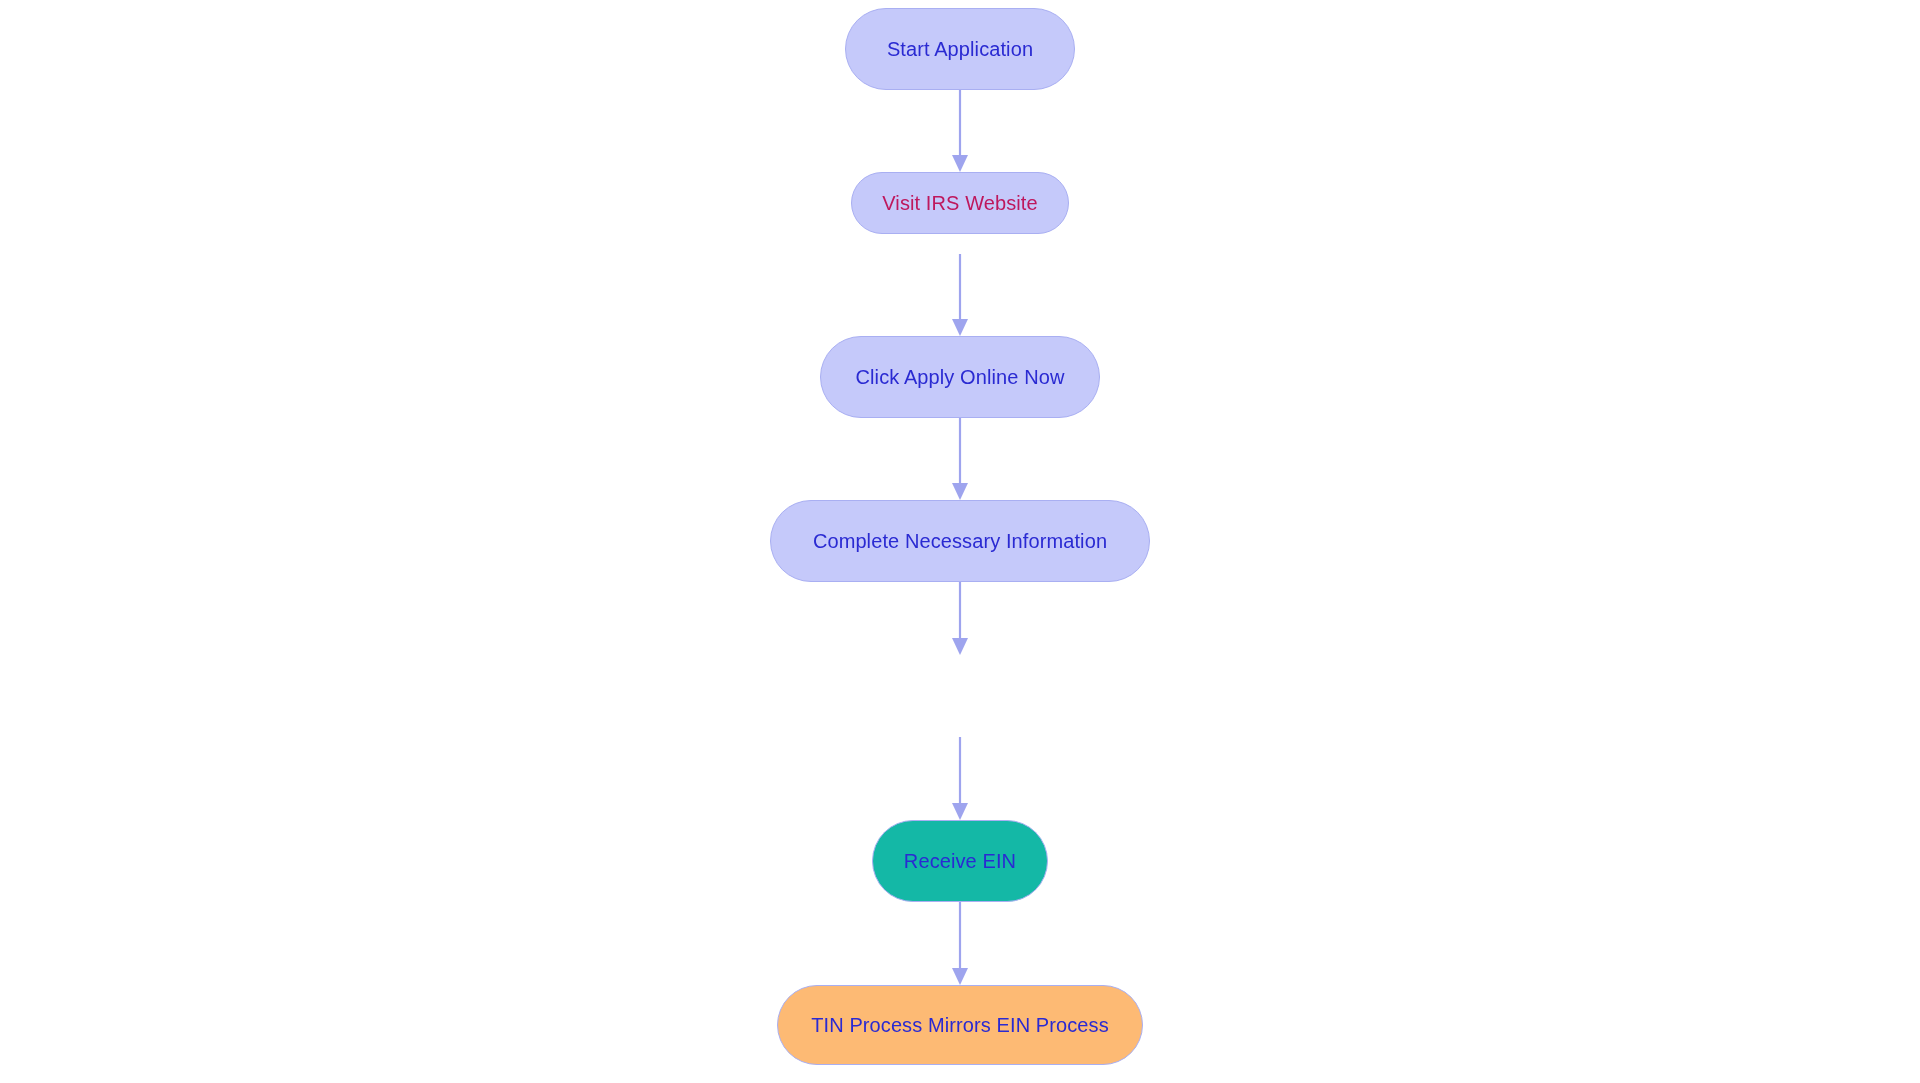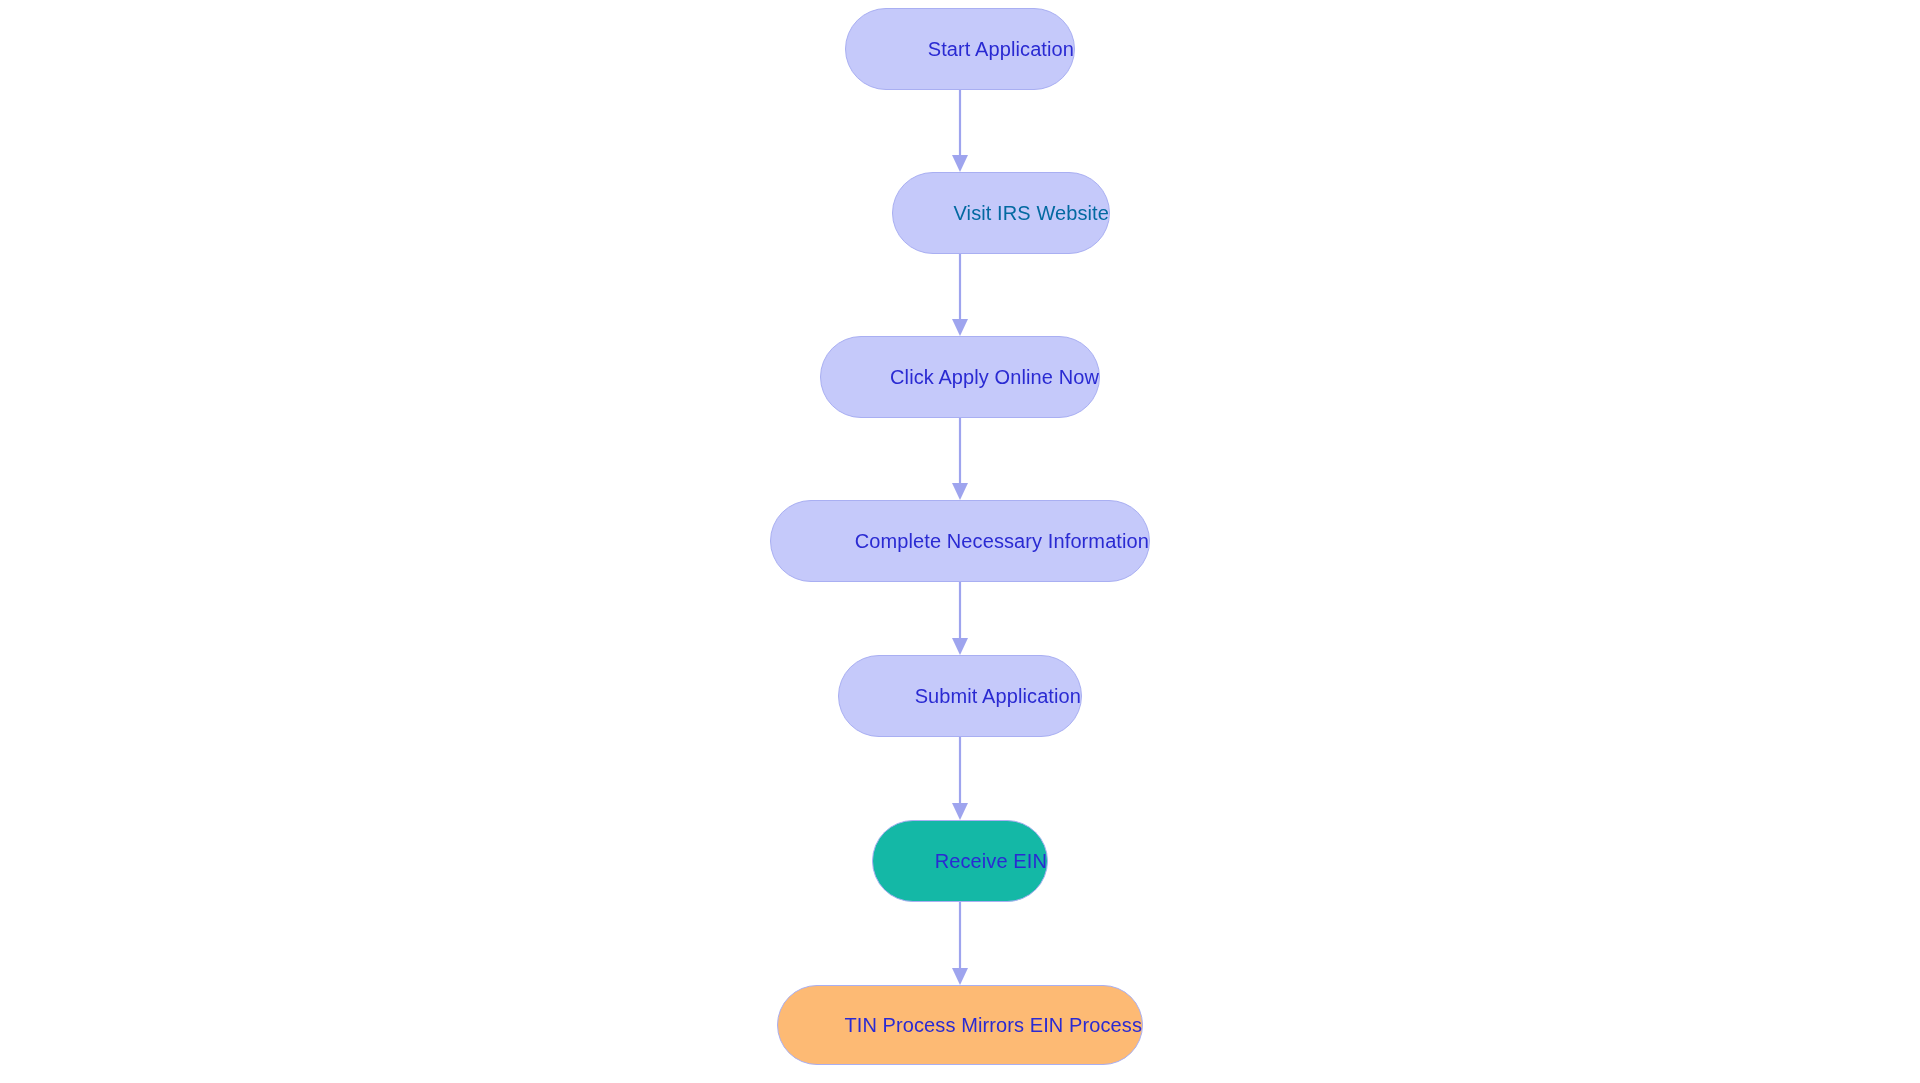--- a/index.html
+++ b/index.html
@@ -33,21 +33,21 @@
     left: 0;
     top: 0;
     width: 1920px;
     height: 1083px;
   }
   .flow-node {
     position: absolute;
     box-sizing: border-box;
     display: flex;
     align-items: center;
-    justify-content: flex-end;
+    justify-content: center;
     background: #c5c9fa;
     border: 1.6px solid #a9aff2;
     border-radius: 999px;
     color: #2a2ad2;
     font-family: "Liberation Sans", sans-serif;
     font-size: 20px;
     font-weight: 400;
     letter-spacing: 0.1px;
     white-space: nowrap;
     user-select: none;
@@ -87,31 +87,28 @@
       <g>
         <line x1="960" y1="902" x2="960" y2="970" stroke="#9ea4ee" stroke-width="2.2"></line>
         <polygon points="952,968 968,968 960,985" fill="#9ea4ee"></polygon>
       </g>
     </svg>
 
   <div id="node-layer">
       <div class="flow-node" style="left: 845px; top: 8px; width: 230px; height: 82px; background: rgb(197, 201, 250); border-color: rgb(169, 175, 242); color: rgb(42, 42, 210);">
         <span class="node-label">Start Application</span>
       </div>
-      <div class="flow-node" style="left: 892px; top: 172px; width: 218px; height: 82px; background: rgb(197, 201, 250); border-color: rgb(169, 175, 242); color: #0369a1;">
+      <div class="flow-node" style="left: 851px; top: 172px; width: 218px; height: 62px; background: rgb(197, 201, 250); border-color: rgb(169, 175, 242); color: #be185d;">
         <span class="node-label">Visit IRS Website</span>
       </div>
       <div class="flow-node" style="left: 770px; top: 500px; width: 380px; height: 82px; background: rgb(197, 201, 250); border-color: rgb(169, 175, 242); color: rgb(42, 42, 210);">
         <span class="node-label">Complete Necessary Information</span>
       </div>
       <div class="flow-node" style="left: 820px; top: 336px; width: 280px; height: 82px; background: rgb(197, 201, 250); border-color: rgb(169, 175, 242); color: rgb(42, 42, 210);">
         <span class="node-label">Click Apply Online Now</span>
-      </div>
-      <div class="flow-node" style="left: 838px; top: 655px; width: 244px; height: 82px; background: rgb(197, 201, 250); border-color: rgb(169, 175, 242); color: rgb(42, 42, 210);">
-        <span class="node-label">Submit Application</span>
       </div>
       <div class="flow-node" style="left: 872px; top: 820px; width: 176px; height: 82px; background: #14b8a6; border-color: rgb(169, 175, 242); color: rgb(42, 42, 210);">
         <span class="node-label">Receive EIN</span>
       </div>
       <div class="flow-node" style="left: 777px; top: 985px; width: 366px; height: 80px; background: #fdba74; border-color: rgb(169, 175, 242); color: rgb(42, 42, 210);">
         <span class="node-label">TIN Process Mirrors EIN Process</span>
       </div>
     </div>
 
 </div>

